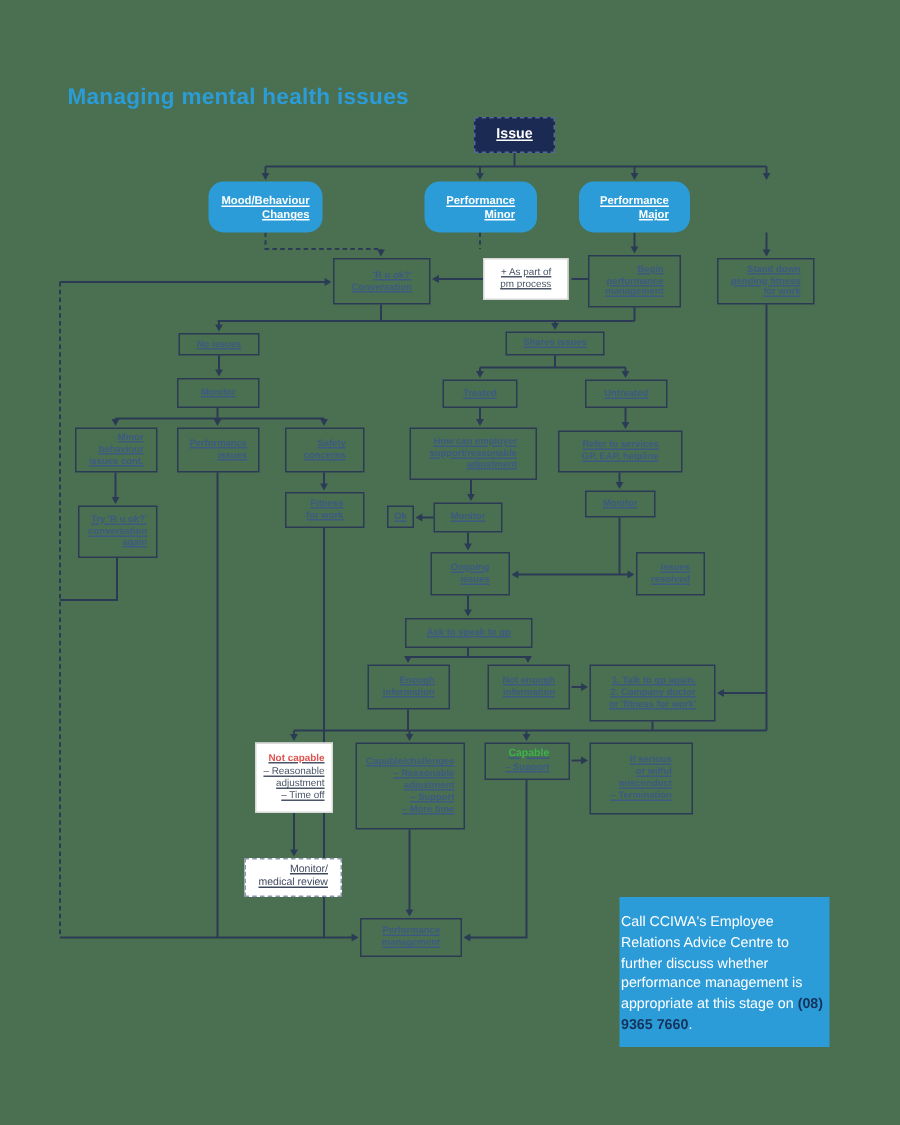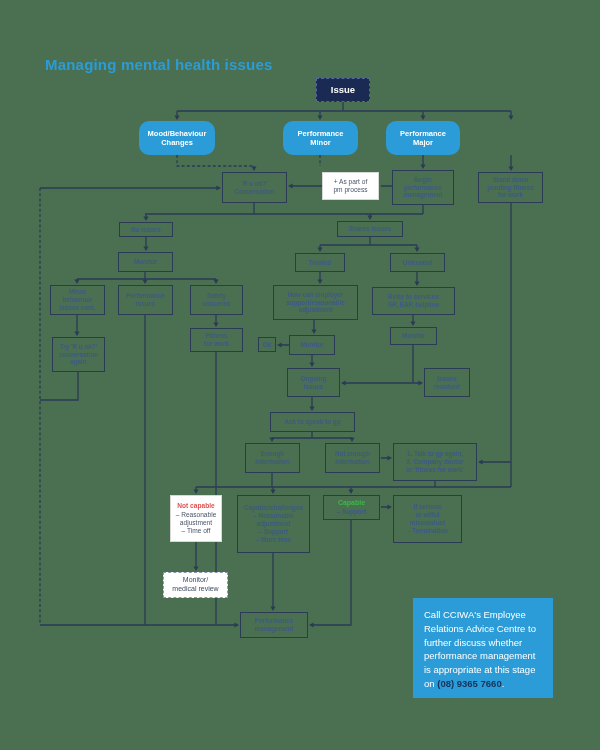--- a/index.html
+++ b/index.html
@@ -14,21 +14,21 @@
   .skel{fill:none;stroke:var(--line,#2b3a55);stroke-width:1.3;}
   .dash{fill:none;stroke:var(--line,#2b3a55);stroke-width:1.3;stroke-dasharray:3 2.2;}
   .heads{fill:var(--line,#2b3a55);stroke:none;}
   .title{
     position:absolute;left:45px;top:32px;
     color:var(--blue,#2b9cd8);font-size:15px;font-weight:bold;letter-spacing:.2px;margin-top:24px;
   }
   .node{
     position:absolute;box-sizing:border-box;
     display:flex;align-items:center;justify-content:center;
-    text-align:center;white-space:pre-line;line-height:1.25;
+    text-align:right;white-space:pre-line;line-height:1.25;text-decoration:underline;
   }
   .navy{
     background:var(--navy,#1a2a52);color:#fff;
     border:1px dashed #55679c;font-size:9.5px;font-weight:bold;
   }
   .blue{
     background:var(--blue,#2b9cd8);color:#fff;
     font-size:7.5px;font-weight:bold;border-radius:10px;
   }
   .outline{
@@ -44,21 +44,21 @@
     border:1px dashed #8b97ad;
   }
   .stack{display:flex;flex-direction:column;gap:1px;}
   .red-t{color:var(--red,#e0524e);font-weight:bold;}
   .green-t{color:var(--green,#3cb54a);font-weight:bold;font-size:7px;}
   .sub-grey{color:#4a5568;}
   .sub-ink{color:var(--ink,#3d5a84);font-weight:bold;}
   .callout{
     position:absolute;left:413px;top:598px;width:140px;height:100px;
     background:var(--blue,#2b9cd8);color:#fff;box-sizing:border-box;
-    padding:10px 11px;font-size:9.5px;line-height:1.45;text-align:left;
+    padding:10px 1px;font-size:9.5px;line-height:1.45;text-align:left;
   }
   .phone{font-weight:bold;color:var(--phone,#14335c);}
 </style>
 </head>
 <body>
 
 <div id="stage">
 
   <svg id="wires" width="600" height="750" viewBox="0 0 600 750">
     <path class="skel" d="

